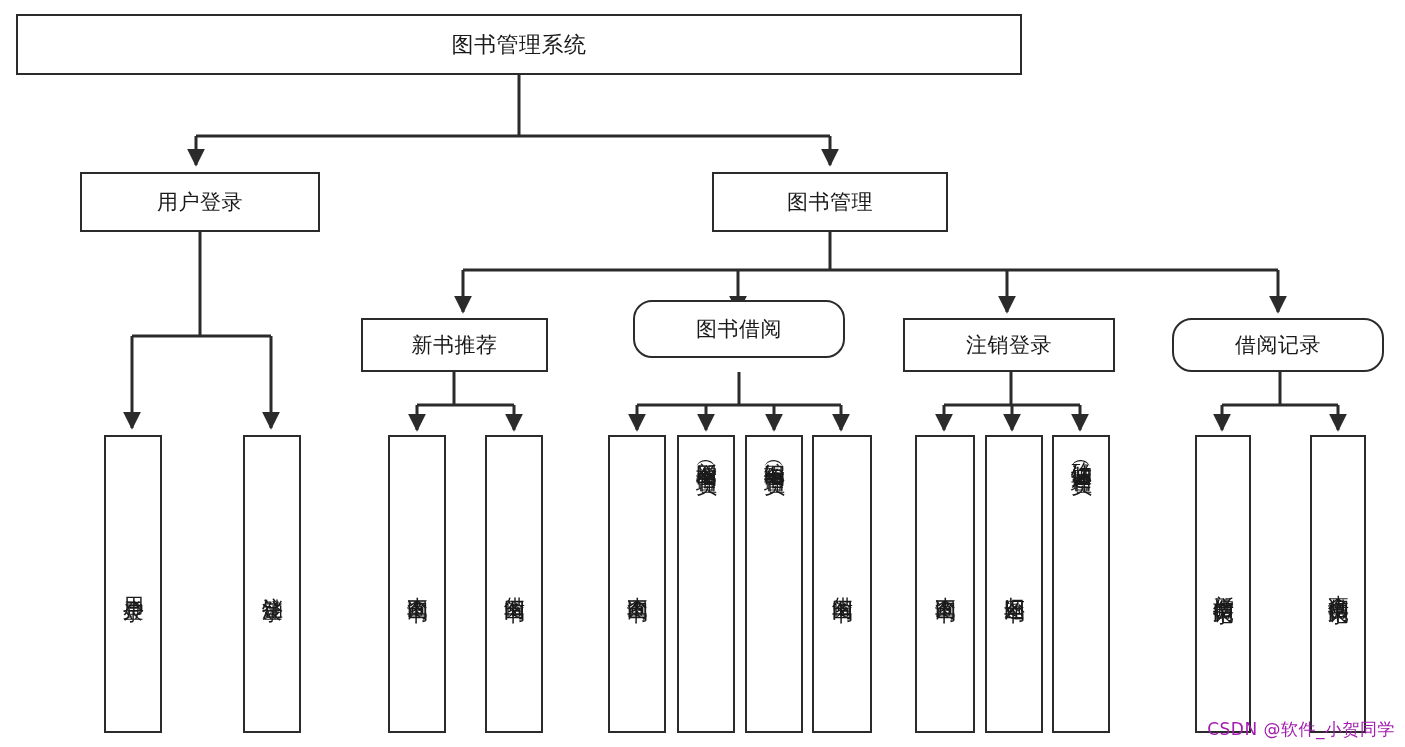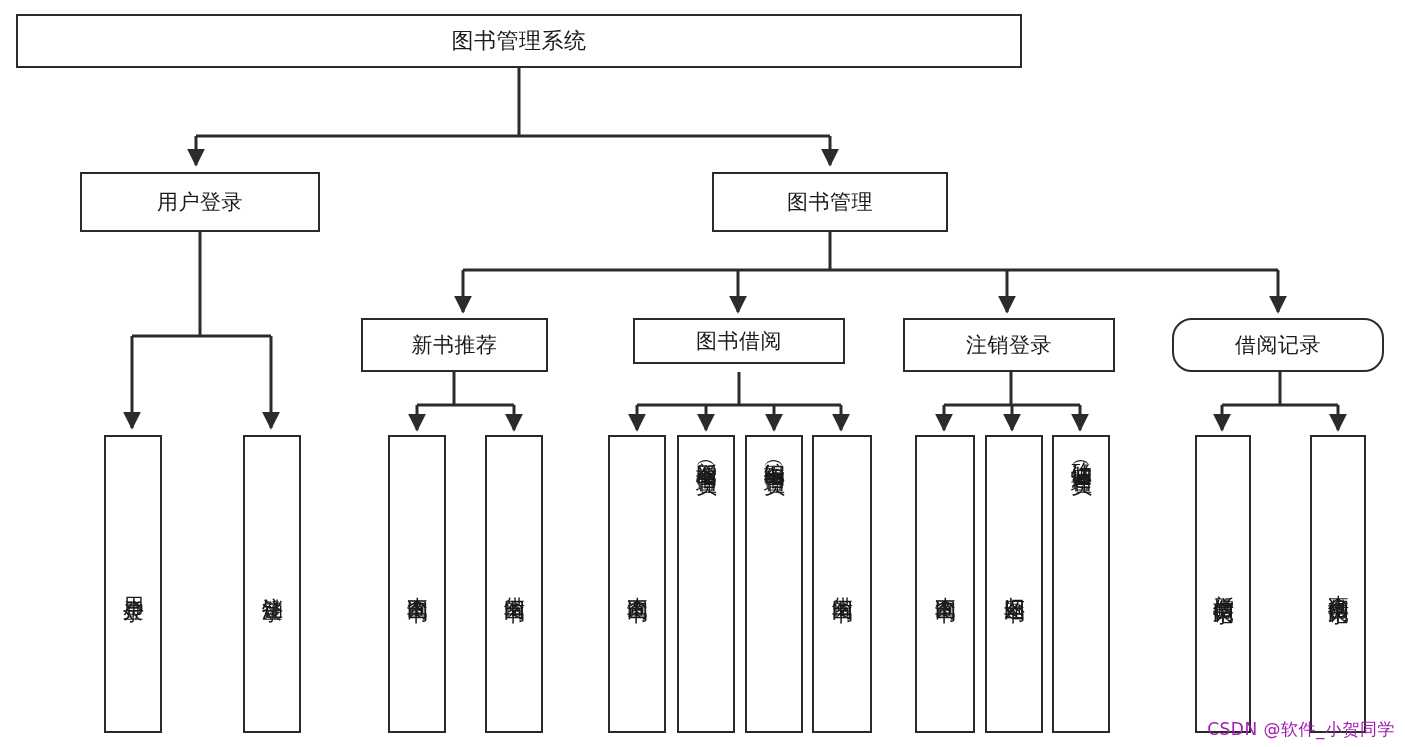--- a/index.html
+++ b/index.html
@@ -126,35 +126,35 @@
       <path d="M 1012 405 L 1012 430" marker-end="url(#arrow)"></path>
       <path d="M 1080 405 L 1080 430" marker-end="url(#arrow)"></path>
 
       <path d="M 1280 372 L 1280 405"></path>
       <path d="M 1222 405 L 1338 405"></path>
       <path d="M 1222 405 L 1222 430" marker-end="url(#arrow)"></path>
       <path d="M 1338 405 L 1338 430" marker-end="url(#arrow)"></path>
     </g>
   </svg>
 
-  <div class="node horiz root" style="left:16px; top:14px; width:1006px; height:54px;">
+  <div class="node horiz root" style="left:16px; top:14px; width:1006px; height:61px;">
     <span class="node-label">图书管理系统</span>
   </div>
 
   <div class="node horiz" style="left:80px; top:172px; width:240px; height:60px;">
     <span class="node-label">用户登录</span>
   </div>
   <div class="node horiz" style="left:361px; top:318px; width:187px; height:54px;">
     <span class="node-label">新书推荐</span>
   </div>
 
   <div class="node horiz" style="left:712px; top:172px; width:236px; height:60px;">
     <span class="node-label">图书管理</span>
   </div>
-  <div class="node horiz" style="left:633px; top:318px; width:212px; height:46px;">
+  <div class="node horiz" style="left:633px; top:300px; width:212px; height:58px;border-radius:19px;">
     <span class="node-label">图书借阅</span>
   </div>
   <div class="node horiz" style="left:903px; top:318px; width:212px; height:54px;">
     <span class="node-label">注销登录</span>
   </div>
   <div class="node horiz" style="left:1172px; top:318px; width:212px; height:54px;border-radius:20px;">
     <span class="node-label">借阅记录</span>
   </div>
 
   <div class="node vert centered" style="left:104px; top:435px; width:58px; height:298px;">

